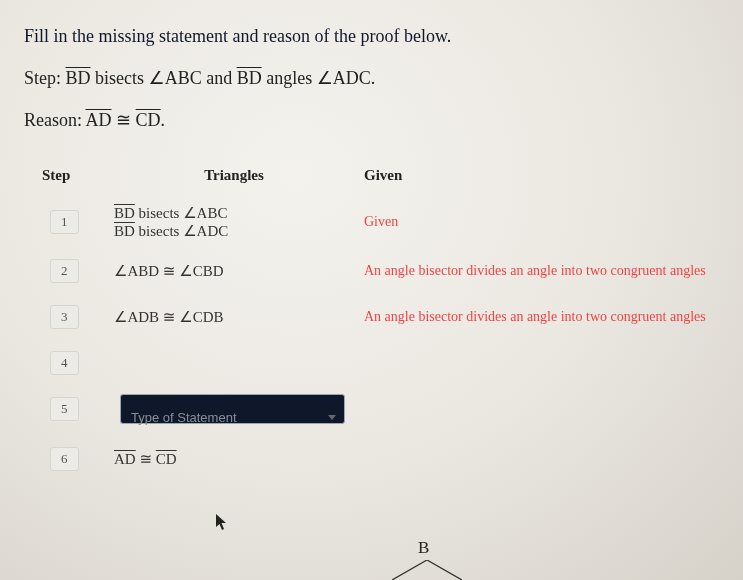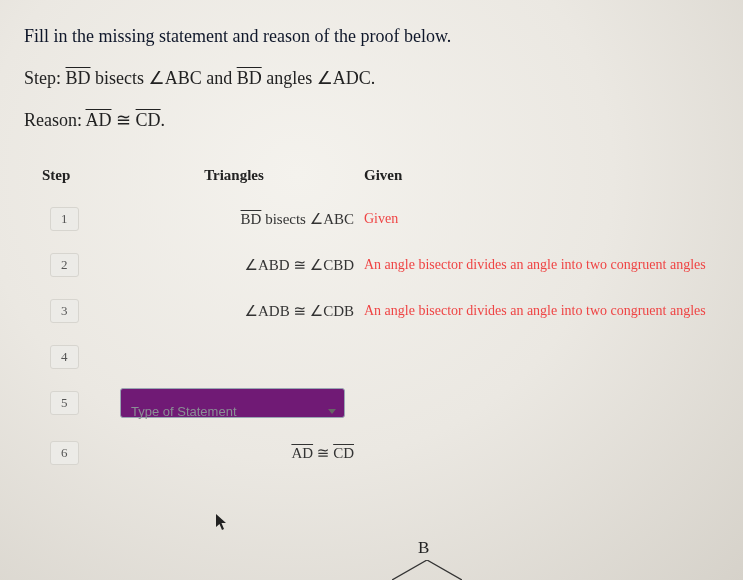--- a/index.html
+++ b/index.html
@@ -22,25 +22,25 @@
   .col-stmt { width: 240px; text-align: center; }
   .col-reason { flex: 1; padding-left: 10px; text-align: left; }
   .row { display: flex; align-items: center; font-size: 14px; color: #333; margin-bottom: 16px; min-height: 30px; }
   .step-num {
     width: 90px; padding-left: 26px;
   }
   .step-chip {
     display: inline-block; background: #ecebe7; border: 1px solid #d7d5cf;
     border-radius: 3px; padding: 3px 10px; font-size: 13px; color: #555;
   }
-  .stmt { width: 240px; text-align: right; font-family: 'Times New Roman', serif; font-size: 15px; }
+  .stmt { width: 240px; text-align: left; font-family: 'Times New Roman', serif; font-size: 15px; }
   .stmt .line1, .stmt .line2 { display: block; }
   .reason { flex: 1; padding-left: 10px; font-size: 14px; color: #ef4444; white-space: nowrap; }
   .dropdown {
-    width: 225px; height: 30px; border: 1px solid #9aa6b2; background: #701a75;
+    width: 225px; height: 30px; border: 1px solid #9aa6b2; background: #0f172a;
     border-radius: 3px; display: flex; align-items: center; justify-content: space-between;
     padding: 16px 8px 0 10px; margin-left: 0;
   }
   .dropdown-text { color: #8a8f95; font-size: 13px; font-family: Arial, sans-serif; }
   .caret { width: 0; height: 0; border-left: 4px solid transparent; border-right: 4px solid transparent; border-top: 5px solid #666; }
   .cursor {
     position: absolute; left: 215px; top: 513px; pointer-events: none;
   }
   .cursor svg { width: 14px; height: 18px; }
   .bottom-b {
@@ -73,20 +73,21 @@
     <div class="hdr">
       <div class="col-step">Step</div>
       <div class="col-stmt">Triangles</div>
       <div class="col-reason">Given</div>
     </div>
 
     <div class="row">
       <div class="step-num"><span class="step-chip">1</span></div>
       <div class="stmt">
         <span class="line1"><span class="ov">BD</span><span> bisects ∠ABC</span></span>
+        <span class="line2"><span class="ov">BD</span><span> bisects ∠ADC</span></span>
       </div>
       <div class="reason">Given</div>
     </div>
 
     <div class="row">
       <div class="step-num"><span class="step-chip">2</span></div>
       <div class="stmt"><span>∠ABD ≅ ∠CBD</span></div>
       <div class="reason">An angle bisector divides an angle into two congruent angles</div>
     </div>
 

